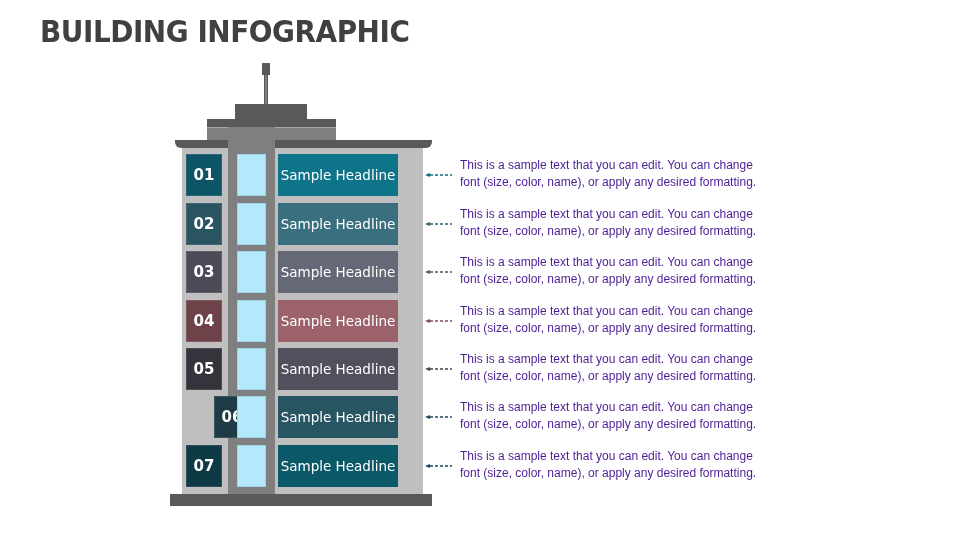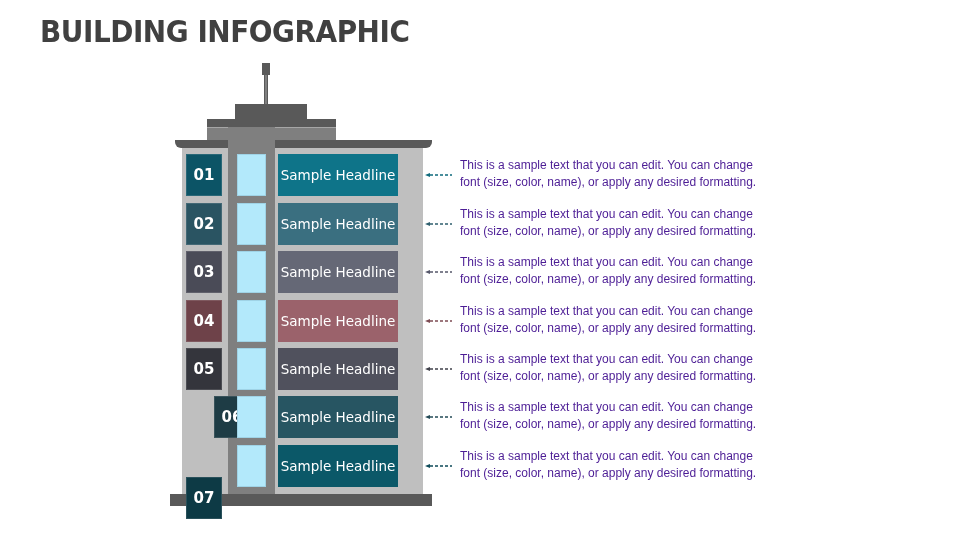--- a/index.html
+++ b/index.html
@@ -114,21 +114,21 @@
     <svg class="arrow" viewBox="0 0 27 4">
       <polygon points="0,2 5,0 5,4" class="arrow-head" fill="#224955"></polygon>
       <line x1="5" y1="2" x2="27" y2="2" stroke-width="1.6" stroke-dasharray="3,2" class="arrow-line" stroke="#224955"></line>
     </svg>
     <div class="desc">
       <div class="l1">This is a sample text that you can edit. You can change</div>
       <div class="l2">font (size, color, name), or apply any desired formatting.</div>
     </div>
   </div>
     <div class="row" style="top: 445px;">
-    <div class="num" style="background: rgb(13, 58, 69); margin-top: 32px;">07</div>
+    <div class="num" style="background: rgb(13, 58, 69);">07</div>
     <div class="win"></div>
     <div class="head" style="background: rgb(11, 88, 104);">Sample Headline</div>
     <svg class="arrow" viewBox="0 0 27 4">
       <polygon points="0,2 5,0 5,4" class="arrow-head" fill="#0c4a58"></polygon>
       <line x1="5" y1="2" x2="27" y2="2" stroke-width="1.6" stroke-dasharray="3,2" class="arrow-line" stroke="#0c4a58"></line>
     </svg>
     <div class="desc">
       <div class="l1">This is a sample text that you can edit. You can change</div>
       <div class="l2">font (size, color, name), or apply any desired formatting.</div>
     </div>

